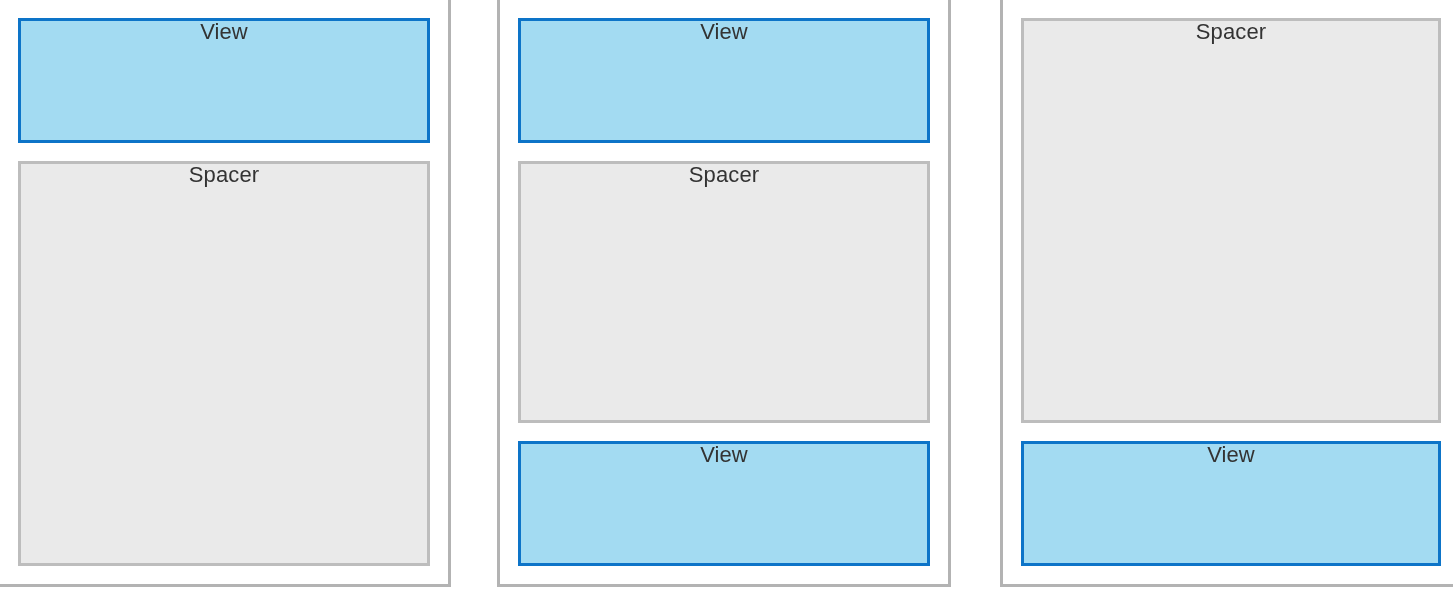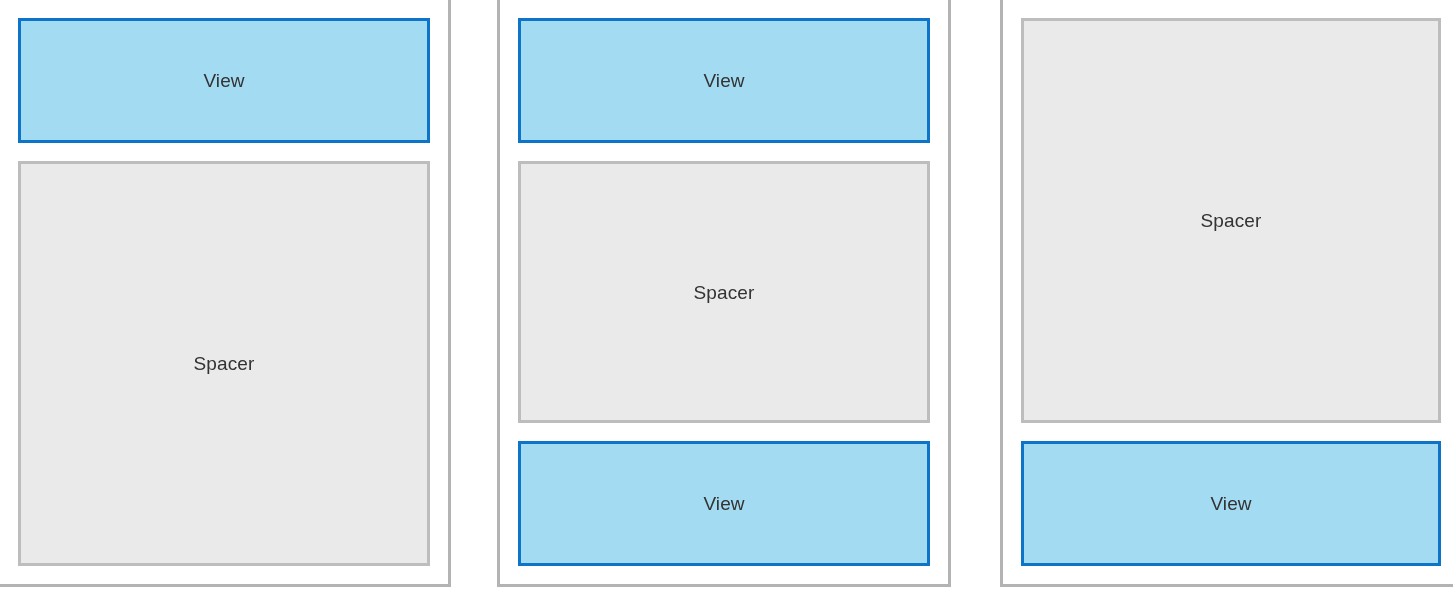--- a/index.html
+++ b/index.html
@@ -48,24 +48,23 @@
     left: 1000px;
     top: -3px;
     width: 456px;
     height: 590px;
   }
 
   
   .block {
     box-sizing: border-box;
     display: flex;
-    align-items: center;
     justify-content: center;
     color: #333333;
-    font-size: 19px;
+    font-size: 22px;
     line-height: 1;
     letter-spacing: 0.1px;
   }
 
   .block.view {
     background: #a3dbf2;
     border: 3px solid #0d74c8;
     flex: 0 0 auto;
     height: 125px;
   }

